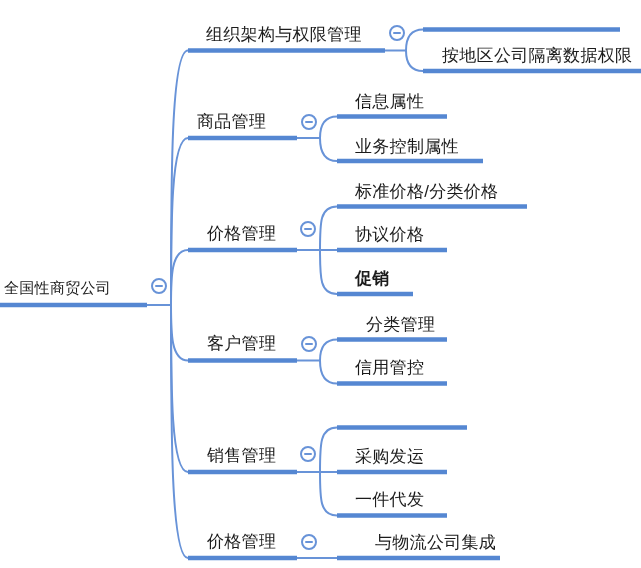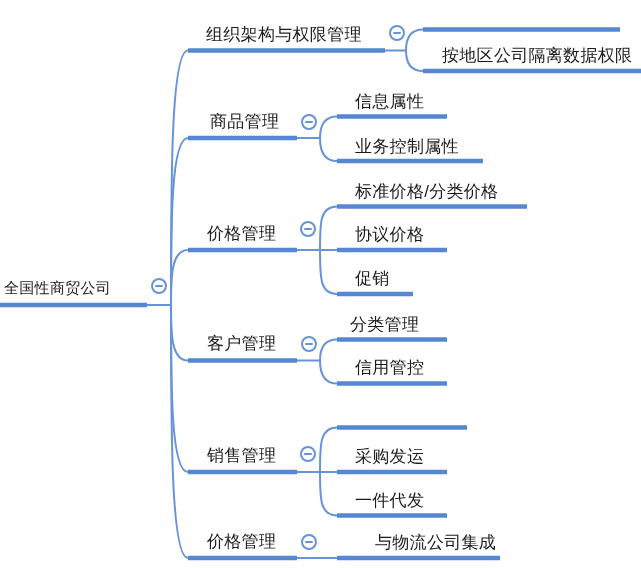--- a/index.html
+++ b/index.html
@@ -122,36 +122,36 @@
     <path class="bar" d="M337 383.5 H447"></path>
     <path class="bar" d="M337 427.5 H467"></path>
     <path class="bar" d="M337 472 H447"></path>
     <path class="bar" d="M337 515.5 H447"></path>
     <path class="bar" d="M337 558 H500"></path>
   </svg>
 
   <div class="node-label root-label" style="left:4px; top:278px;">全国性商贸公司</div>
 
   <div class="node-label" style="left:206px; top:25px;">组织架构与权限管理</div>
-  <div class="node-label" style="left:210px; top:112px;">商品管理</div>
+  <div class="node-label" style="left:197px; top:112px;">商品管理</div>
   <div class="node-label" style="left:207px; top:224px;">价格管理</div>
   <div class="node-label" style="left:207px; top:334px;">客户管理</div>
   <div class="node-label" style="left:207px; top:446px;">销售管理</div>
   <div class="node-label" style="left:207px; top:532px;">价格管理</div>
 
   <div class="node-label" style="left:442px; top:46px;">按地区公司隔离数据权限</div>
   <div class="node-label" style="left:355px; top:92px;">信息属性</div>
   <div class="node-label" style="left:355px; top:182px;">标准价格/分类价格</div>
   <div class="node-label" style="left:355px; top:137px;">业务控制属性</div>
   <div class="node-label" style="left:355px; top:225px;">协议价格</div>
-  <div class="node-label" style="left:355px; top:269px;">促销</div>
-  <div class="node-label" style="left:350px; top:315px;">分类管理</div>
+  <div class="node-label" style="left:355px; top:269px;font-weight:bold;">促销</div>
+  <div class="node-label" style="left:366px; top:315px;">分类管理</div>
   <div class="node-label" style="left:355px; top:358px;">信用管控</div>
   <div class="node-label" style="left:355px; top:447px;">采购发运</div>
-  <div class="node-label" style="left:355px; top:491px;">一件代发</div>
+  <div class="node-label" style="left:355px; top:491px;font-family:Liberation Mono, monospace;">一件代发</div>
   <div class="node-label" style="left:375px; top:533px;">与物流公司集成</div>
 
   <div class="collapse-btn" style="left:151px; top:278px;">
     <span class="minus"></span>
   </div>
   <div class="collapse-btn" style="left:389px; top:25px;">
     <span class="minus"></span>
   </div>
   <div class="collapse-btn" style="left:301px; top:114px;">
     <span class="minus"></span>

